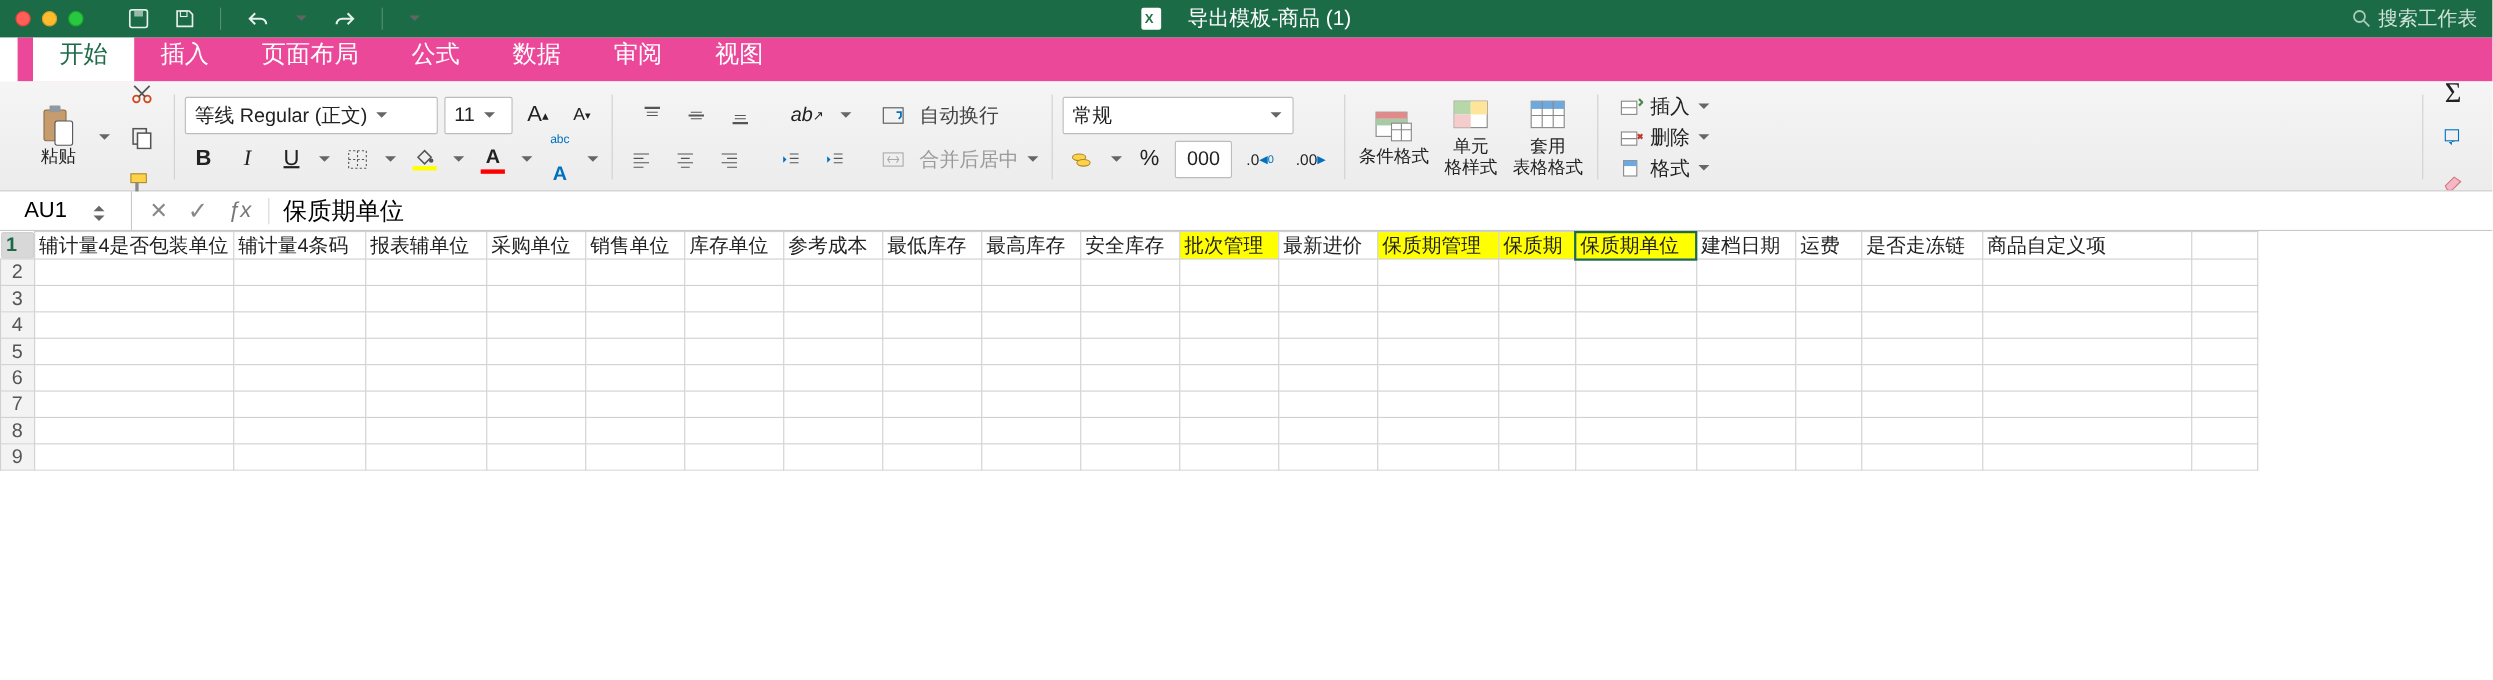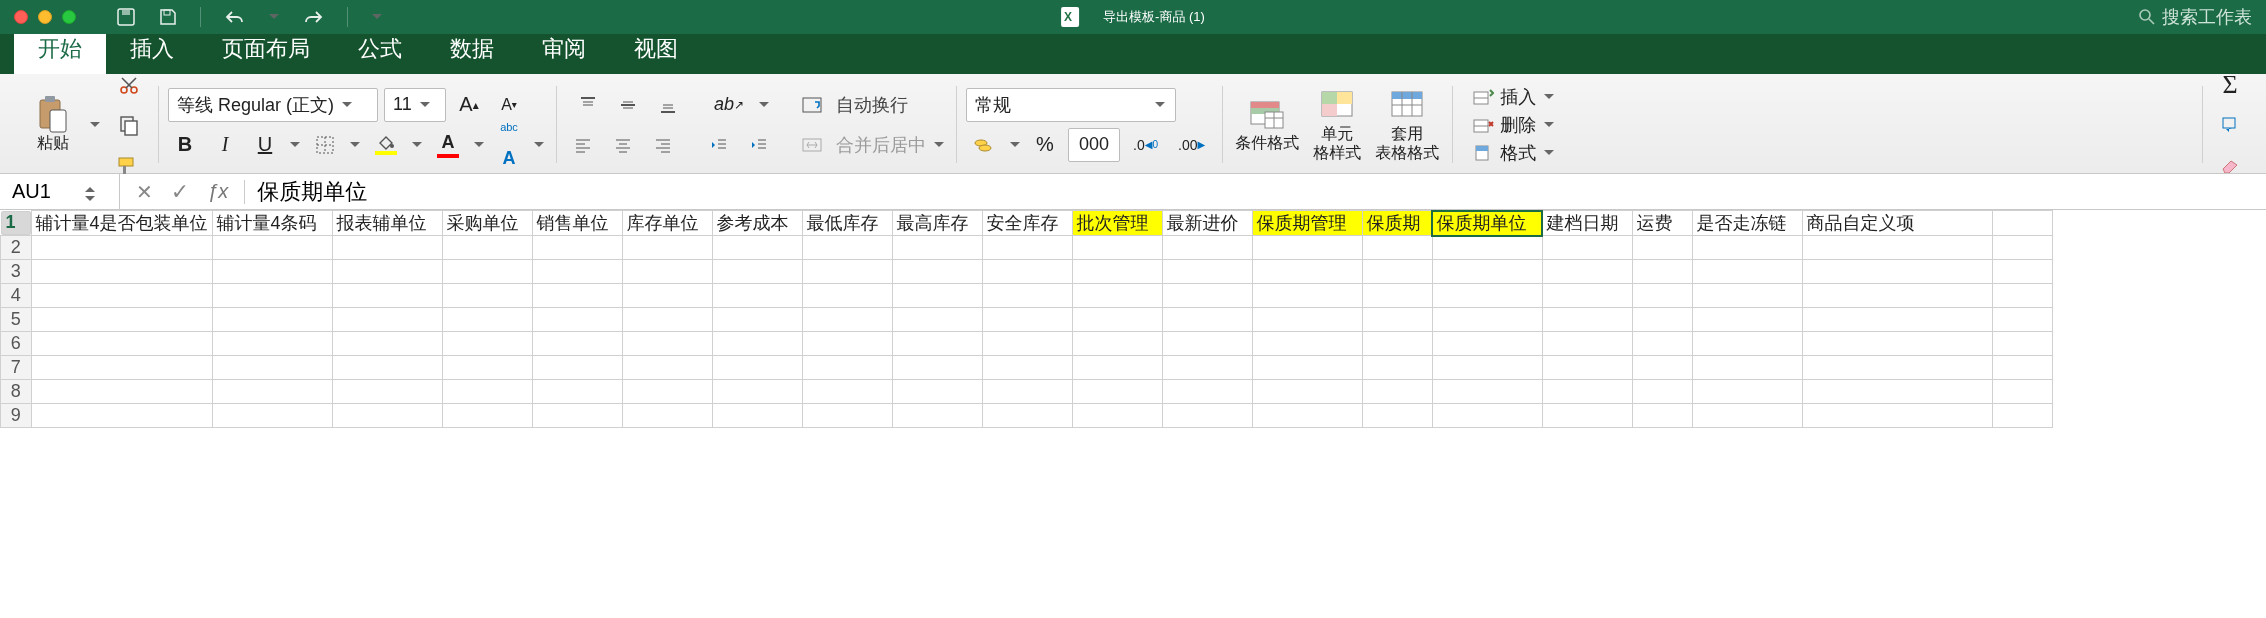--- a/index.html
+++ b/index.html
@@ -8,28 +8,28 @@
   
   .titlebar { height: 34px; background: linear-gradient(#1b6b47,#1b6b47); display: flex; align-items: center; color: #fff; position: relative; }
   .traffic { display: flex; gap: 10px; padding-left: 14px; }
   .tl { width: 14px; height: 14px; border-radius: 50%; }
   .tl.red { background:#ff5f57; border:1px solid #e0443e; }
   .tl.yellow { background:#febc2e; border:1px solid #d89d22; }
   .tl.green { background:#28c840; border:1px solid #1aab29; }
   .qat { display:flex; align-items:center; gap:22px; margin-left:40px; color:#e9f3ee; }
   .qat svg, .qat .glyph { opacity:0.95; }
   .qat .sep { width:1px; height:20px; background:rgba(255,255,255,0.25); }
-  .titlecenter { position:absolute; left:50%; transform:translateX(-50%); display:flex; align-items:center; gap:24px; font-size:13px; }
+  .titlecenter { position:absolute; left:50%; transform:translateX(-50%); display:flex; align-items:center; gap:24px; font-size:19px; }
   .titlecenter .docicon { width:18px; height:20px; background:#fff; border-radius:2px; position:relative; }
   .titlecenter .docicon::after { content:"X"; color:#217346; font-size:12px; font-weight:bold; position:absolute; left:3px; top:3px; }
   .searchbox { margin-left:auto; margin-right:14px; display:flex; align-items:center; gap:6px; color:#cfe3d8; font-size:18px; }
   .searchbox svg { opacity:0.8; }
 
   
-  .tabs { height:40px; background:#14532d; display:flex; align-items:flex-end; padding-left:14px; gap:0; }
+  .tabs { height:40px; background:#ec4899; display:flex; align-items:flex-end; padding-left:14px; gap:0;margin-left:16px; }
   .tab { padding:8px 24px 10px; color:#fff; font-size:22px; cursor:pointer; }
   .tab.active { background:#fff; color:#1b6b47; font-weight:500; border-top-left-radius:4px; border-top-right-radius:4px; }
 
   
   .ribbon { height:100px; background:linear-gradient(#f5f5f5,#ececec); border-bottom:1px solid #c8c8c8; display:flex; align-items:stretch; padding:6px 8px 4px; }
   .group { display:flex; align-items:center; padding:0 10px; position:relative; }
   .group + .group::before { content:""; position:absolute; left:0; top:6px; bottom:6px; width:1px; background:#d0d0d0; }
   .col { display:flex; flex-direction:column; gap:6px; align-items:center; }
   .row { display:flex; align-items:center; gap:6px; }
   .btn { height:34px; min-width:34px; padding:0 6px; border:1px solid transparent; border-radius:3px; display:inline-flex; align-items:center; justify-content:center; cursor:pointer; }
@@ -47,21 +47,21 @@
   .gray { color:#9a9a9a; }
   .pill { border:1px solid #bcbcbc; background:#fff; height:34px; display:inline-flex; align-items:center; padding:0 10px; border-radius:2px; }
 
   
   .rightstack { display:flex; flex-direction:column; gap:4px; padding-left:10px; }
   .rightstack .item { display:flex; align-items:center; gap:6px; font-size:18px; cursor:pointer; }
 
   
   .fbar { height:36px; border-bottom:1px solid #c8c8c8; display:flex; align-items:center; }
   .namebox { width:120px; height:36px; border-right:1px solid #c8c8c8; display:flex; align-items:center; }
-  .namebox input { border:none; width:80px; padding-left:12px; font-size:20px; outline:none; }
+  .namebox input { border:none; width:80px; padding-left:22px; font-size:20px; outline:none; }
   .namebox .spin { width:20px; display:flex; flex-direction:column; }
   .namebox .spin div { height:12px; display:flex; justify-content:center; cursor:pointer; }
   .namebox .spin div::before { content:""; border:5px solid transparent; }
   .namebox .spin .up::before { border-bottom-color:#666; margin-top:-2px; }
   .namebox .spin .dn::before { border-top-color:#666; margin-top:4px; }
   .fx { display:flex; align-items:center; gap:18px; padding:0 16px; }
   .fx .x { color:#888; font-size:20px; cursor:pointer; }
   .fx .chk { color:#888; font-size:22px; cursor:pointer; }
   .fx .fxlabel { font-style:italic; font-size:20px; color:#777; }
   .fbar input.formula { border:none; flex:1; font-size:22px; padding-left:12px; outline:none; }
@@ -183,21 +183,21 @@
             <rect x="2" y="4" width="14" height="8" fill="#ffd24a" stroke="#aa8a2a"></rect>
             <rect x="6" y="12" width="3" height="8" fill="#888"></rect>
           </svg>
         </span>
     </div>
   </div>
 
   <div class="group">
     <div class="col" style="align-items:flex-start">
       <div class="row">
-        <div class="sel" style="width:210px">
+        <div class="sel" style="width:230px">
           <span>等线 Regular (正文)</span>
           <span class="dd"></span>
         </div>
         <div class="sel" style="width:62px">
           <span>11</span>
           <span class="dd"></span>
         </div>
         <span class="btn" style="font-size:20px">A<span style="font-size:12px;vertical-align:top">▴</span></span>
         <span class="btn" style="font-size:16px">A<span style="font-size:10px;vertical-align:top">▾</span></span>
       </div>
@@ -242,21 +242,21 @@
               <span style="font-size:11px;color:#0070c0">abc</span>
               <span style="font-size:18px;color:#0070c0;font-weight:bold">A</span>
             </div>
           </span>
           <span class="dd"></span>
       </div>
     </div>
   </div>
 
   <div class="group">
-    <div class="col" style="align-items:center">
+    <div class="col" style="align-items:flex-end">
       <div class="row">
         <span class="btn">
             <svg width="20" height="20">
               <line x1="3" y1="3" x2="17" y2="3" stroke="#555" stroke-width="2"></line>
               <line x1="5" y1="7" x2="15" y2="7" stroke="#555"></line>
               <line x1="5" y1="10" x2="15" y2="10" stroke="#555"></line>
             </svg>
           </span>
         <span class="btn">
             <svg width="20" height="20">

